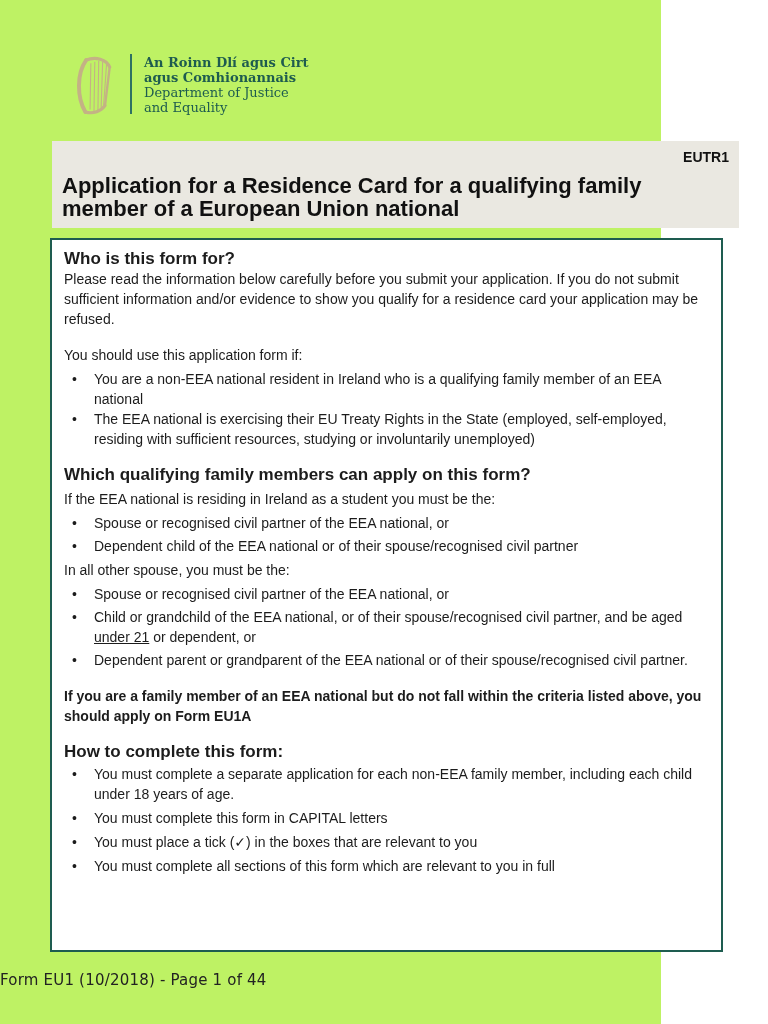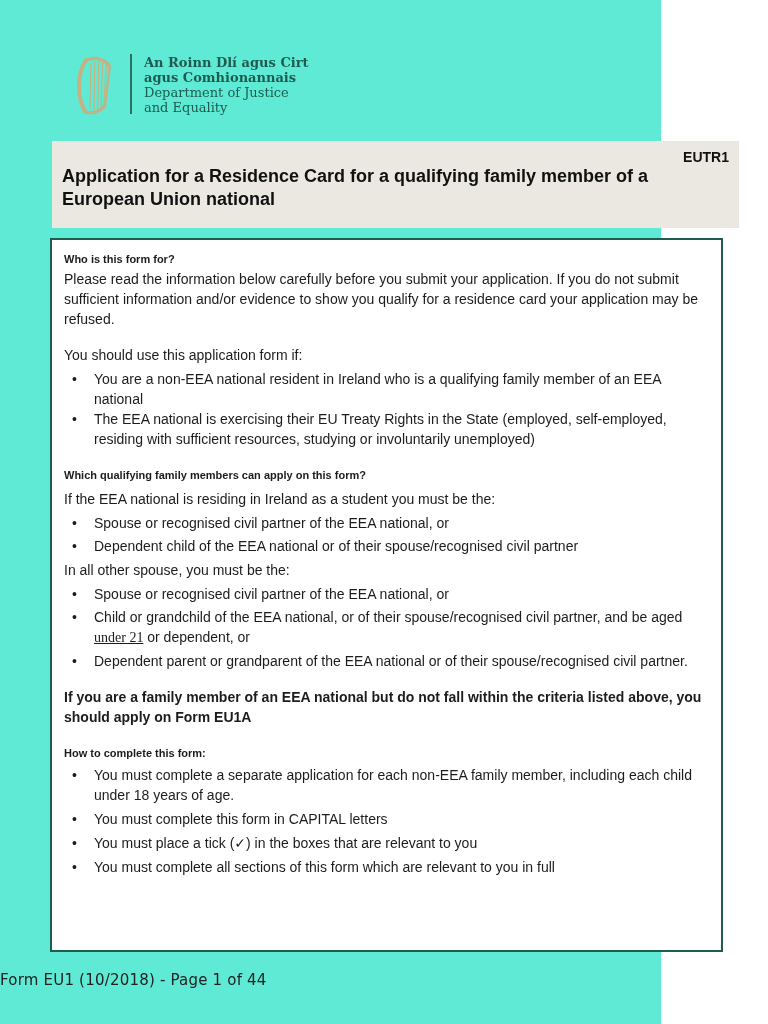--- a/index.html
+++ b/index.html
@@ -4,21 +4,21 @@
 <style>
   * { margin: 0; padding: 0; box-sizing: border-box; }
   html, body { background: #ffffff; }
   body {
     width: 768px; height: 1024px;
     font-family: "Liberation Sans", sans-serif;
     color: #1c1c1c;
     position: relative;
     overflow: hidden;
   }
-  .page { width: 661px; height: 1024px; position: relative; background: #5eead4; }
+  .page { width: 661px; height: 1024px; position: relative; background: #bef264; }
 
   
   .logo-row {
     position: absolute; top: 54px; left: 72px;
     display: flex; align-items: flex-start;
   }
   .harp-wrap { width: 44px; height: 60px; margin-top: 2px; }
   .logo-divider {
     width: 2px; height: 60px; background: #2e7163;
     margin-left: 14px; margin-right: 12px;
@@ -36,52 +36,52 @@
     position: absolute; top: 141px; left: 52px;
     width: 687px; height: 87px;
     background: #eae8e1;
     padding: 8px 10px 0 10px;
   }
   .form-code {
     text-align: right;
     font-weight: bold; font-size: 14px; color: #111;
   }
   .band-title {
-    font-size: 18px; font-weight: bold; color: #111;
-    line-height: 23px; margin-top: 0; max-width: 660px;
+    font-size: 22px; font-weight: bold; color: #111;
+    line-height: 23px; margin-top: 9px; max-width: 660px;
   }
 
   
   .info-box {
     position: absolute; top: 238px; left: 50px;
     width: 673px; height: 714px;
     border: 2px solid #1e5c50;
     background: #ffffff;
     padding: 9px 14px 6px 12px;
     font-size: 14px; line-height: 20px;
     overflow: hidden;
   }
-  .info-box h3 { font-size: 11px; line-height: 20px; font-weight: bold; }
+  .info-box h3 { font-size: 17px; line-height: 20px; font-weight: bold; }
   .bold { font-weight: bold; }
   .mt-lg { margin-top: 16px; }
   .mt-md { margin-top: 4px; }
   .mt-sm { margin-top: 2px; }
 
   ul.bullets { list-style: none; }
   ul.bullets li {
     position: relative;
     padding-left: 30px;
   }
   ul.bullets li::before {
     content: "\2022";
     position: absolute; left: 8px; top: 0;
   }
   ul.bullets.spaced li + li { margin-top: 3px; }
   ul.bullets.spaced-more li + li { margin-top: 4px; }
-  .u { text-decoration: underline; font-family: Liberation Serif, serif; }
+  .u { text-decoration: underline; }
 
   
   .page-footer {
     position: absolute; top: 971px; left: 0;
     width: 768px; text-align: left;
     font-family: "DejaVu Sans", sans-serif;
     font-size: 15px; color: #222; letter-spacing: 0.2px;
   }
 </style>
 </head>

